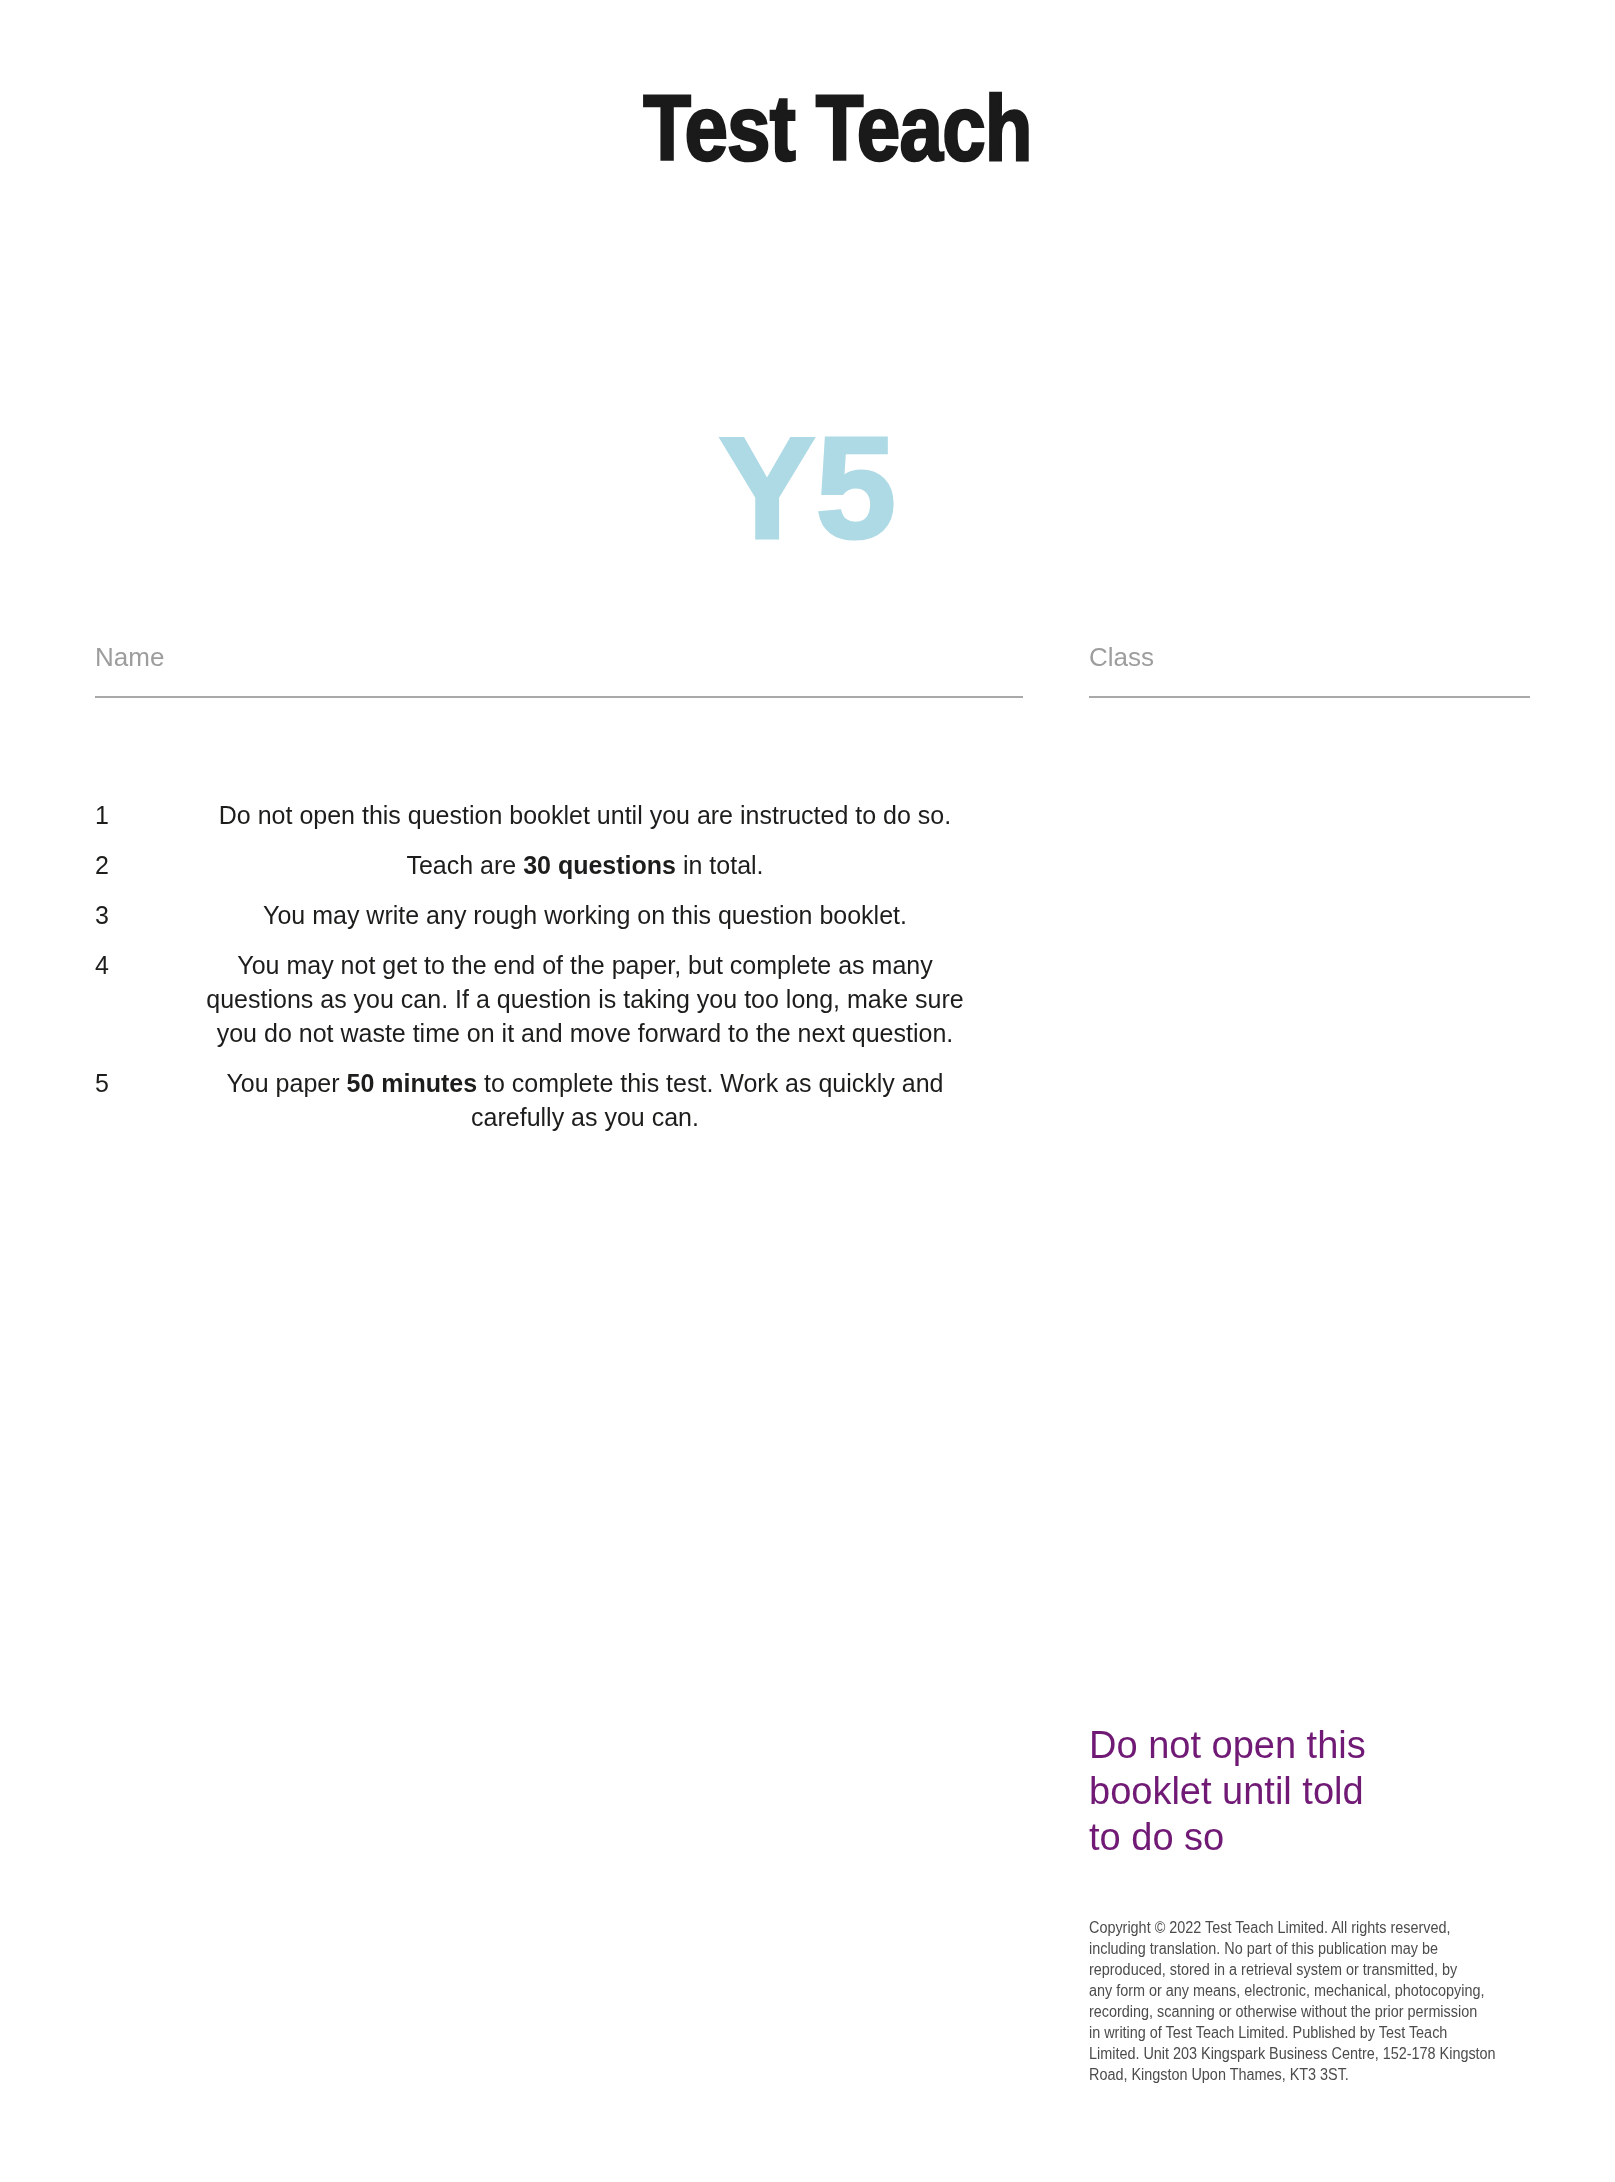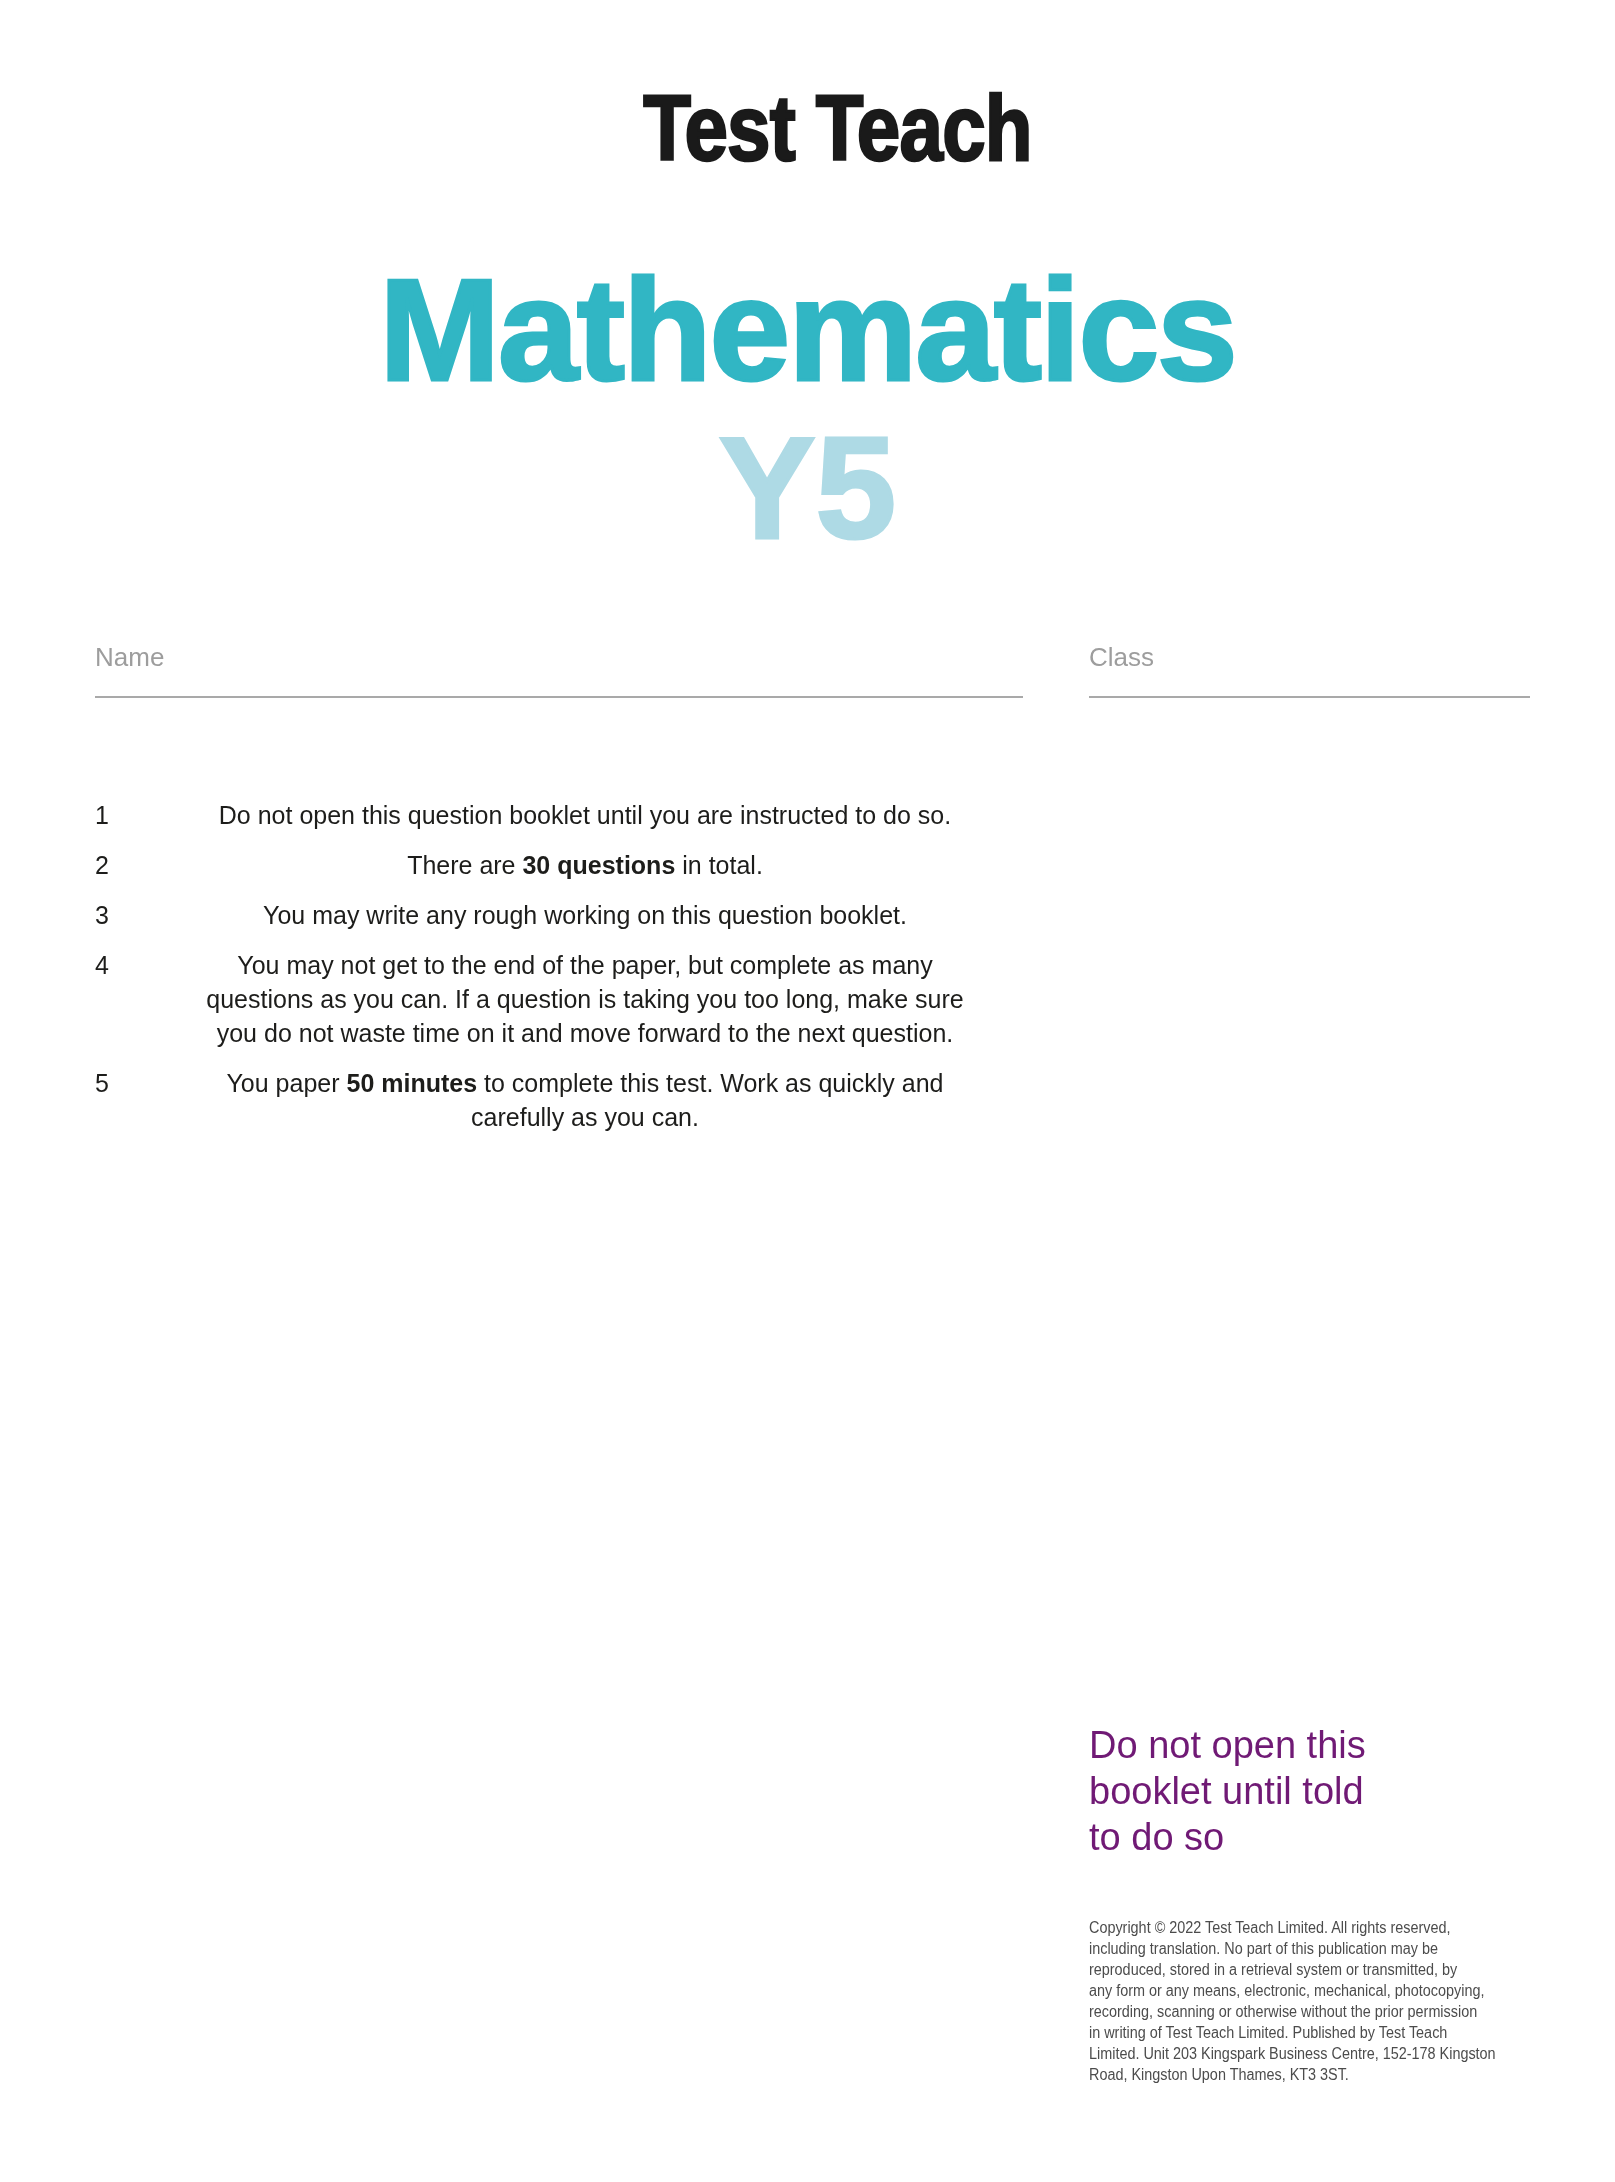--- a/index.html
+++ b/index.html
@@ -129,44 +129,41 @@
 </style>
 </head>
 <body>
 
 <div class="page">
 
   <div class="brand-wrap">
     <span class="brand">Test Teach</span>
   </div>
 
-  <div class="title-wrap">
-    <span class="exam-title" style="color: rgb(49, 182, 196);">Mathematics</span>
-  </div>
 
   <div class="subtitle-wrap">
     <span class="exam-subtitle" style="color: rgb(174, 218, 229);">Y5</span>
   </div>
 
   <div class="field-label name-label">Name</div>
   <div class="field-line name-line"></div>
 
   <div class="field-label class-label">Class</div>
   <div class="field-line class-line"></div>
 
   <div class="instructions">
     <div class="instruction-list" id="instruction-list">
     <div class="instruction-item">
       <div class="item-number">1</div>
       <div class="item-text"><span>Do not open this question booklet until you are instructed to do so.</span></div>
     </div>
 
     <div class="instruction-item">
       <div class="item-number">2</div>
-      <div class="item-text"><span>There are </span><span class="b">30 questions</span><span> in total.</span></div>
+      <div class="item-text"><span>Teach are </span><span class="b">30 questions</span><span> in total.</span></div>
     </div>
 
     <div class="instruction-item">
       <div class="item-number">3</div>
       <div class="item-text"><span>You may write any rough working on this question booklet.</span></div>
     </div>
 
     <div class="instruction-item">
       <div class="item-number">4</div>
       <div class="item-text"><span>You may not get to the end of the paper, but complete as many

